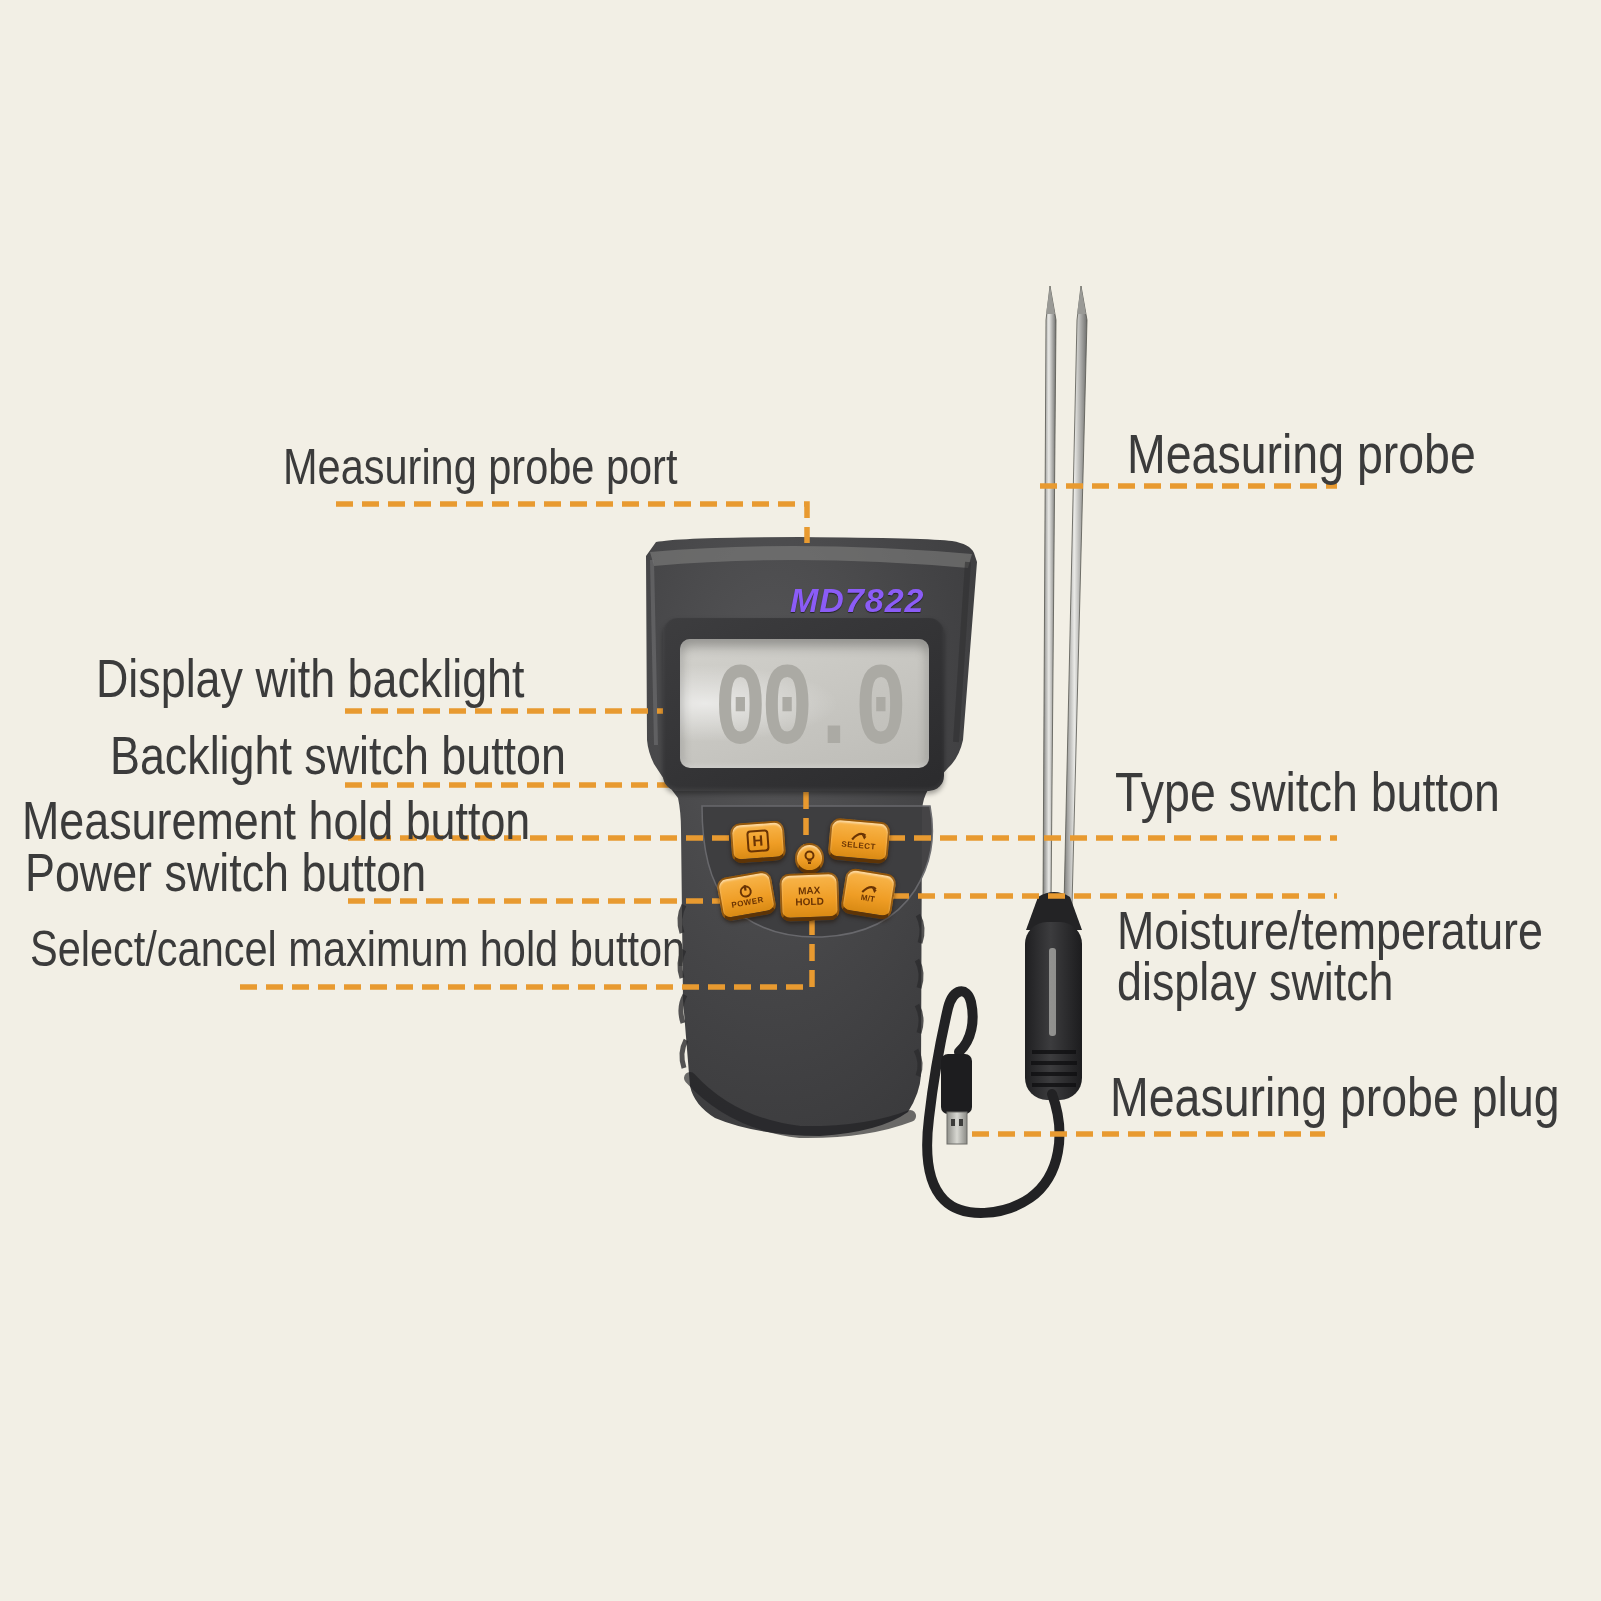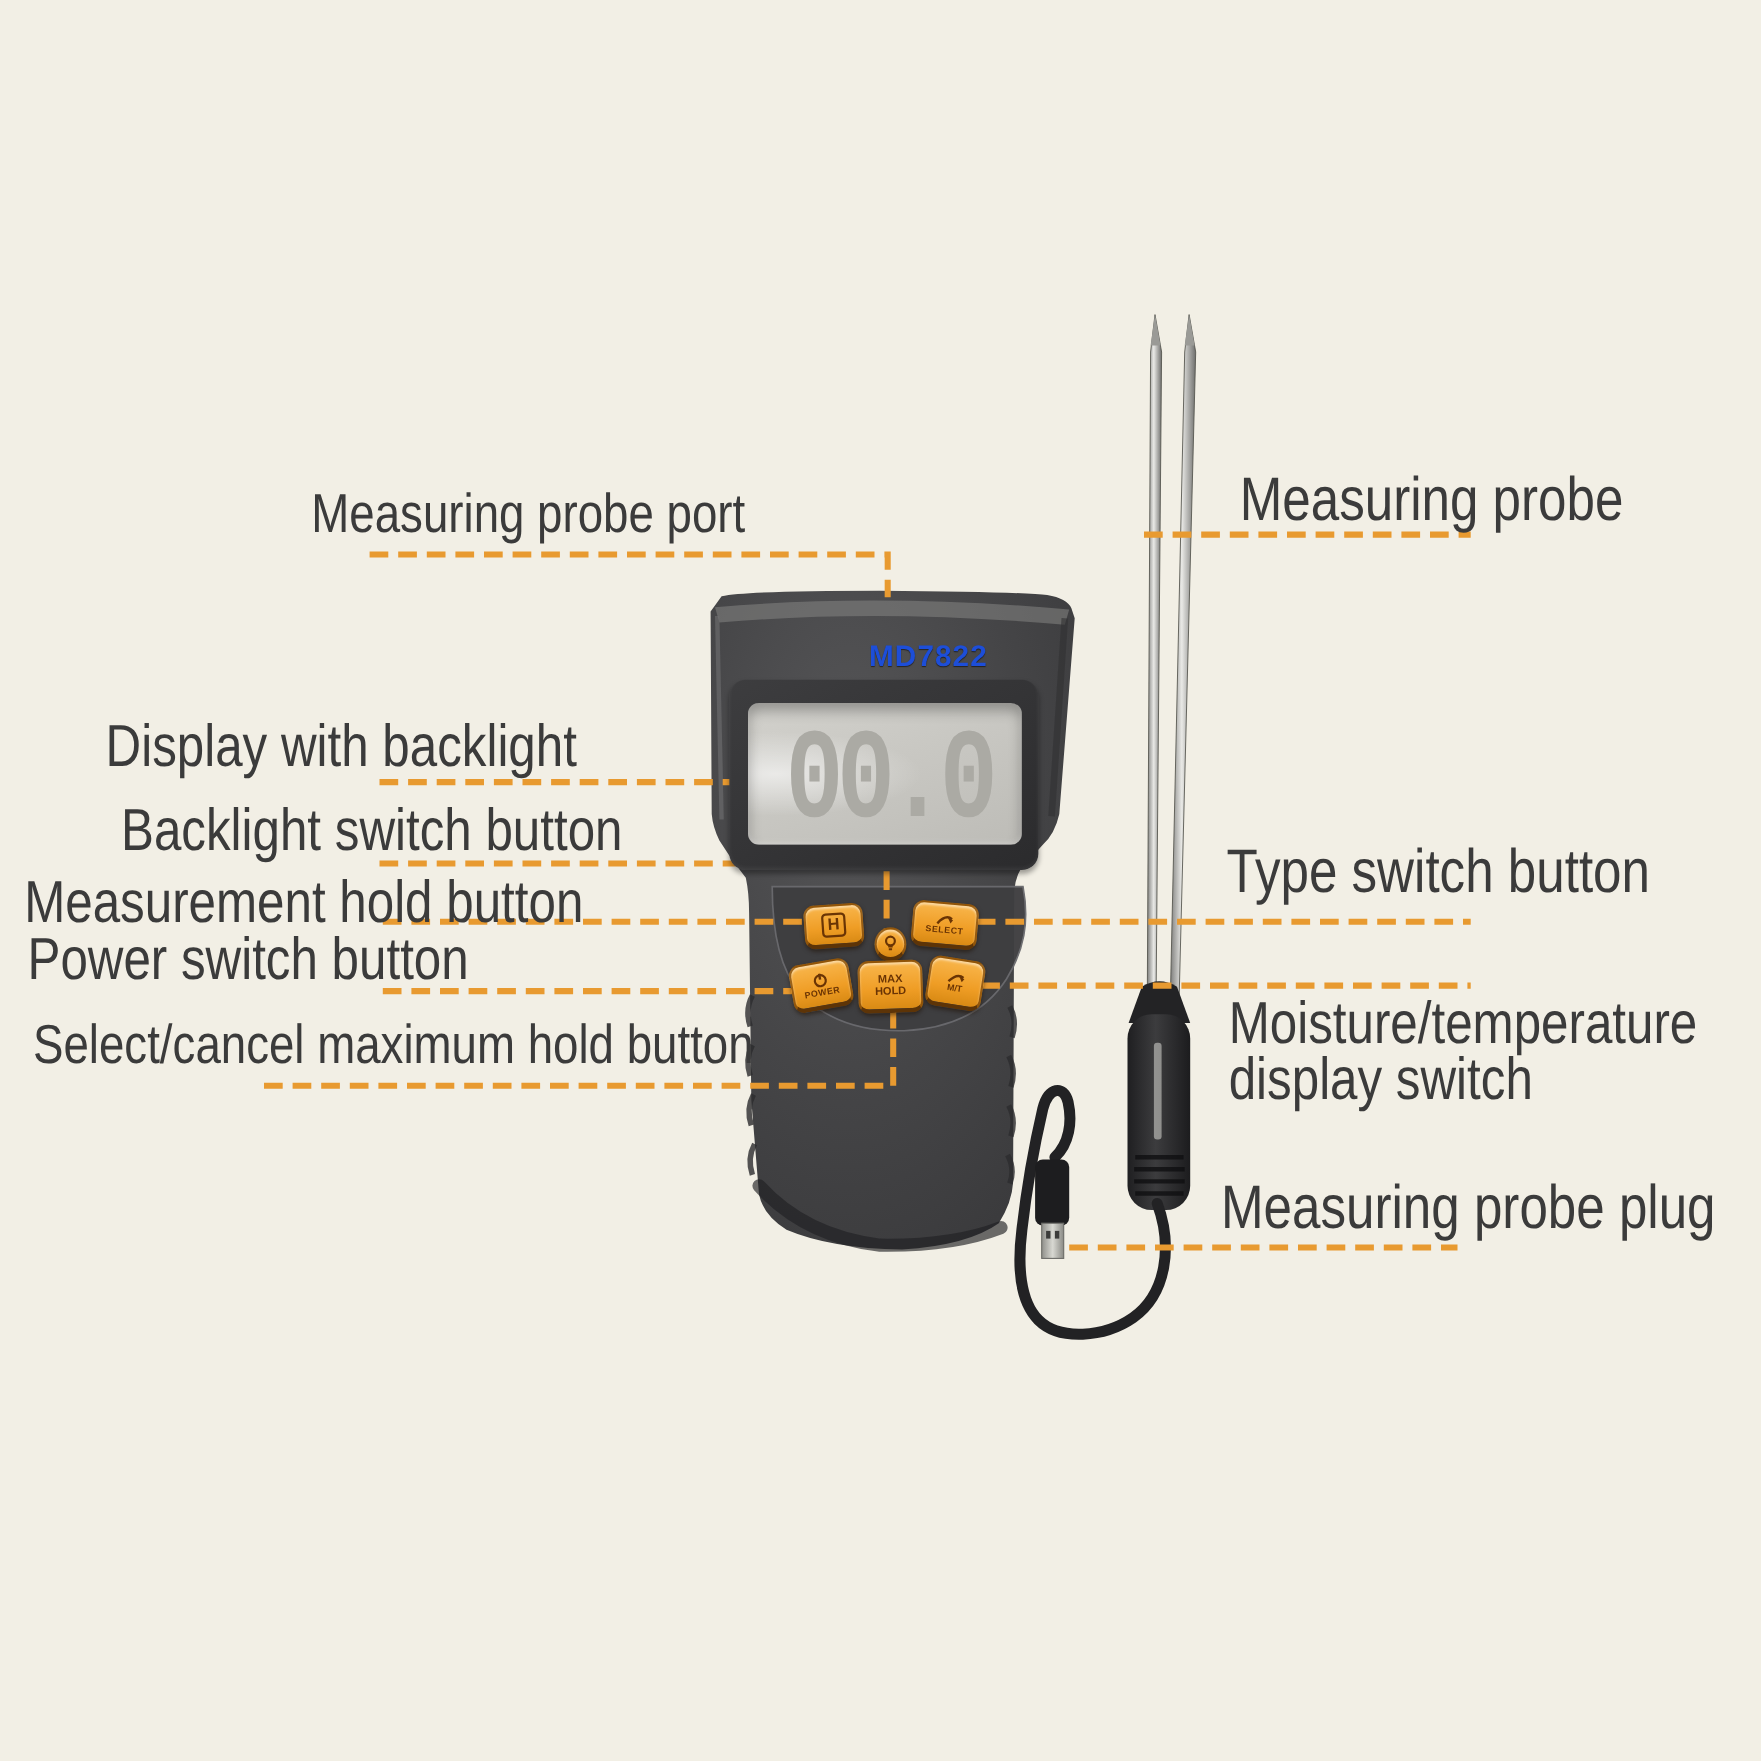--- a/index.html
+++ b/index.html
@@ -24,22 +24,23 @@
   .lbl-hold         {left:22px;  top:792px;  font-size:54px;}
   .lbl-power        {left:25px;  top:844px;  font-size:54px;}
   .lbl-selcancel    {left:30px;  top:923px;  font-size:50px;}
   .lbl-type         {left:1115px;top:763px;  font-size:56px;}
   .lbl-mt           {left:1117px;top:905px;  font-size:54px; white-space:normal; width:515px; line-height:0.95;}
   .lbl-plug         {left:1110px;top:1068px; font-size:56px;}
 
   
   .model{
     position:absolute;left:790px;top:581px;width:130px;
-    font-size:27px;font-weight:bold;color:#1d4ed8;letter-spacing:1px;
+    font-size:34px;font-weight:bold;color:#8b5cf6;letter-spacing:1px;
     text-shadow:0 1px 1px rgba(0,0,0,.55);
+    font-style:italic;
   }
   .bezel{
     position:absolute;left:663px;top:618px;width:281px;height:173px;
     background:linear-gradient(150deg,#3d3d3f,#2b2b2d);
     border-radius:15px;
     box-shadow:inset 0 -2px 4px rgba(255,255,255,.07), 0 3px 5px rgba(0,0,0,.35);
   }
   .lcd{
     position:absolute;left:680px;top:639px;width:249px;height:129px;
     border-radius:10px;

